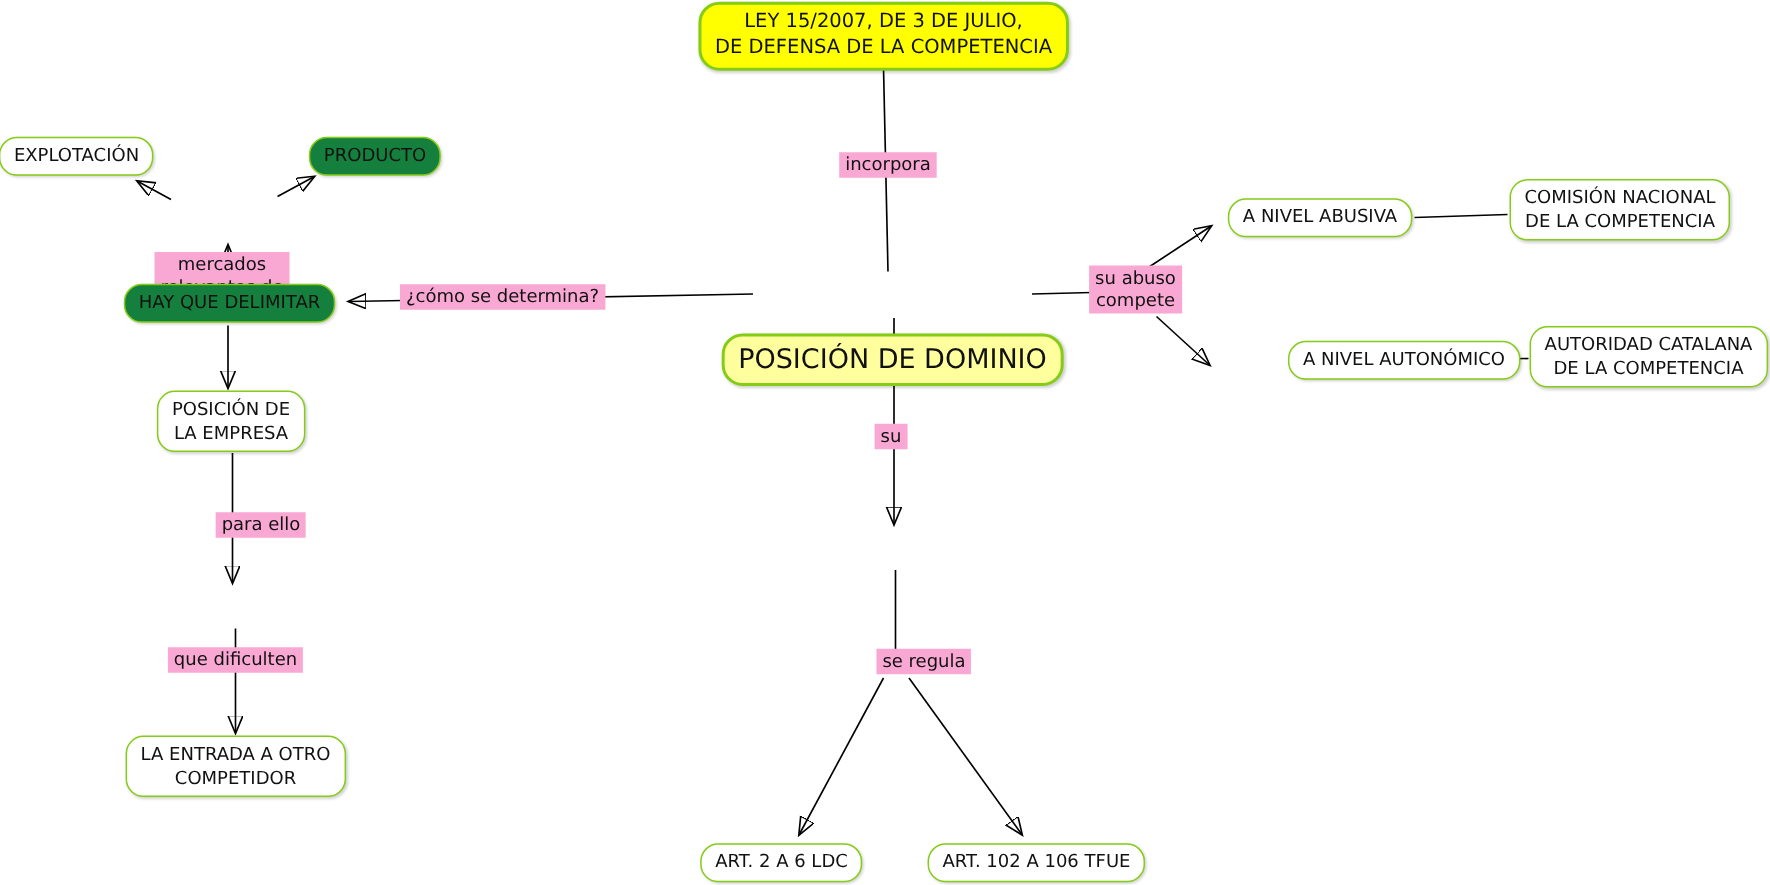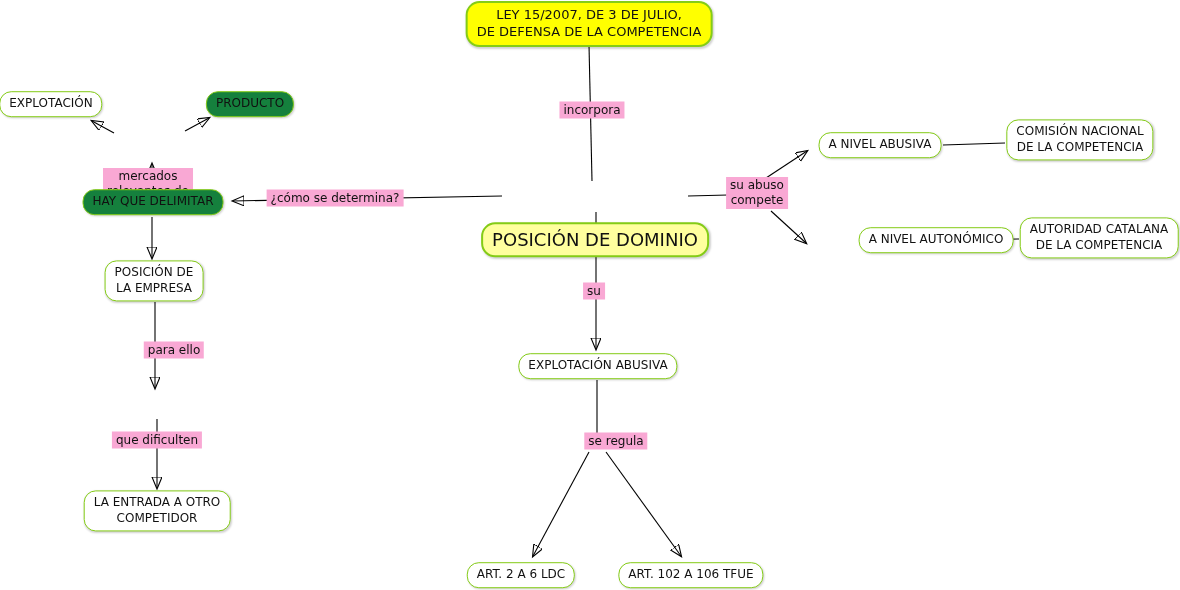--- a/index.html
+++ b/index.html
@@ -114,21 +114,20 @@
   <div class="node hl-yellow n-law">LEY 15/2007, DE 3 DE JULIO,
 DE DEFENSA DE LA COMPETENCIA</div>
   <div class="node pale-yellow n-dominio">POSICIÓN DE DOMINIO</div>
   <div class="node n-geografico">EXPLOTACIÓN</div>
   <div class="node pale-blue n-producto">PRODUCTO</div>
   <div class="node pale-blue n-delimitar">HAY QUE DELIMITAR</div>
   <div class="node n-empresa">POSICIÓN DE
 LA EMPRESA</div>
   <div class="node n-entrada">LA ENTRADA A OTRO
 COMPETIDOR</div>
-  <div class="node n-explotacion">EXPLOTACIÓN ABUSIVA</div>
   <div class="node n-ldc">ART. 2 A 6 LDC</div>
   <div class="node n-tfue">ART. 102 A 106 TFUE</div>
   <div class="node n-nacional">A NIVEL ABUSIVA</div>
   <div class="node n-comision">COMISIÓN NACIONAL
 DE LA COMPETENCIA</div>
   <div class="node n-autonomico">A NIVEL AUTONÓMICO</div>
   <div class="node n-catalana">AUTORIDAD CATALANA
 DE LA COMPETENCIA</div>
 
 </div>

